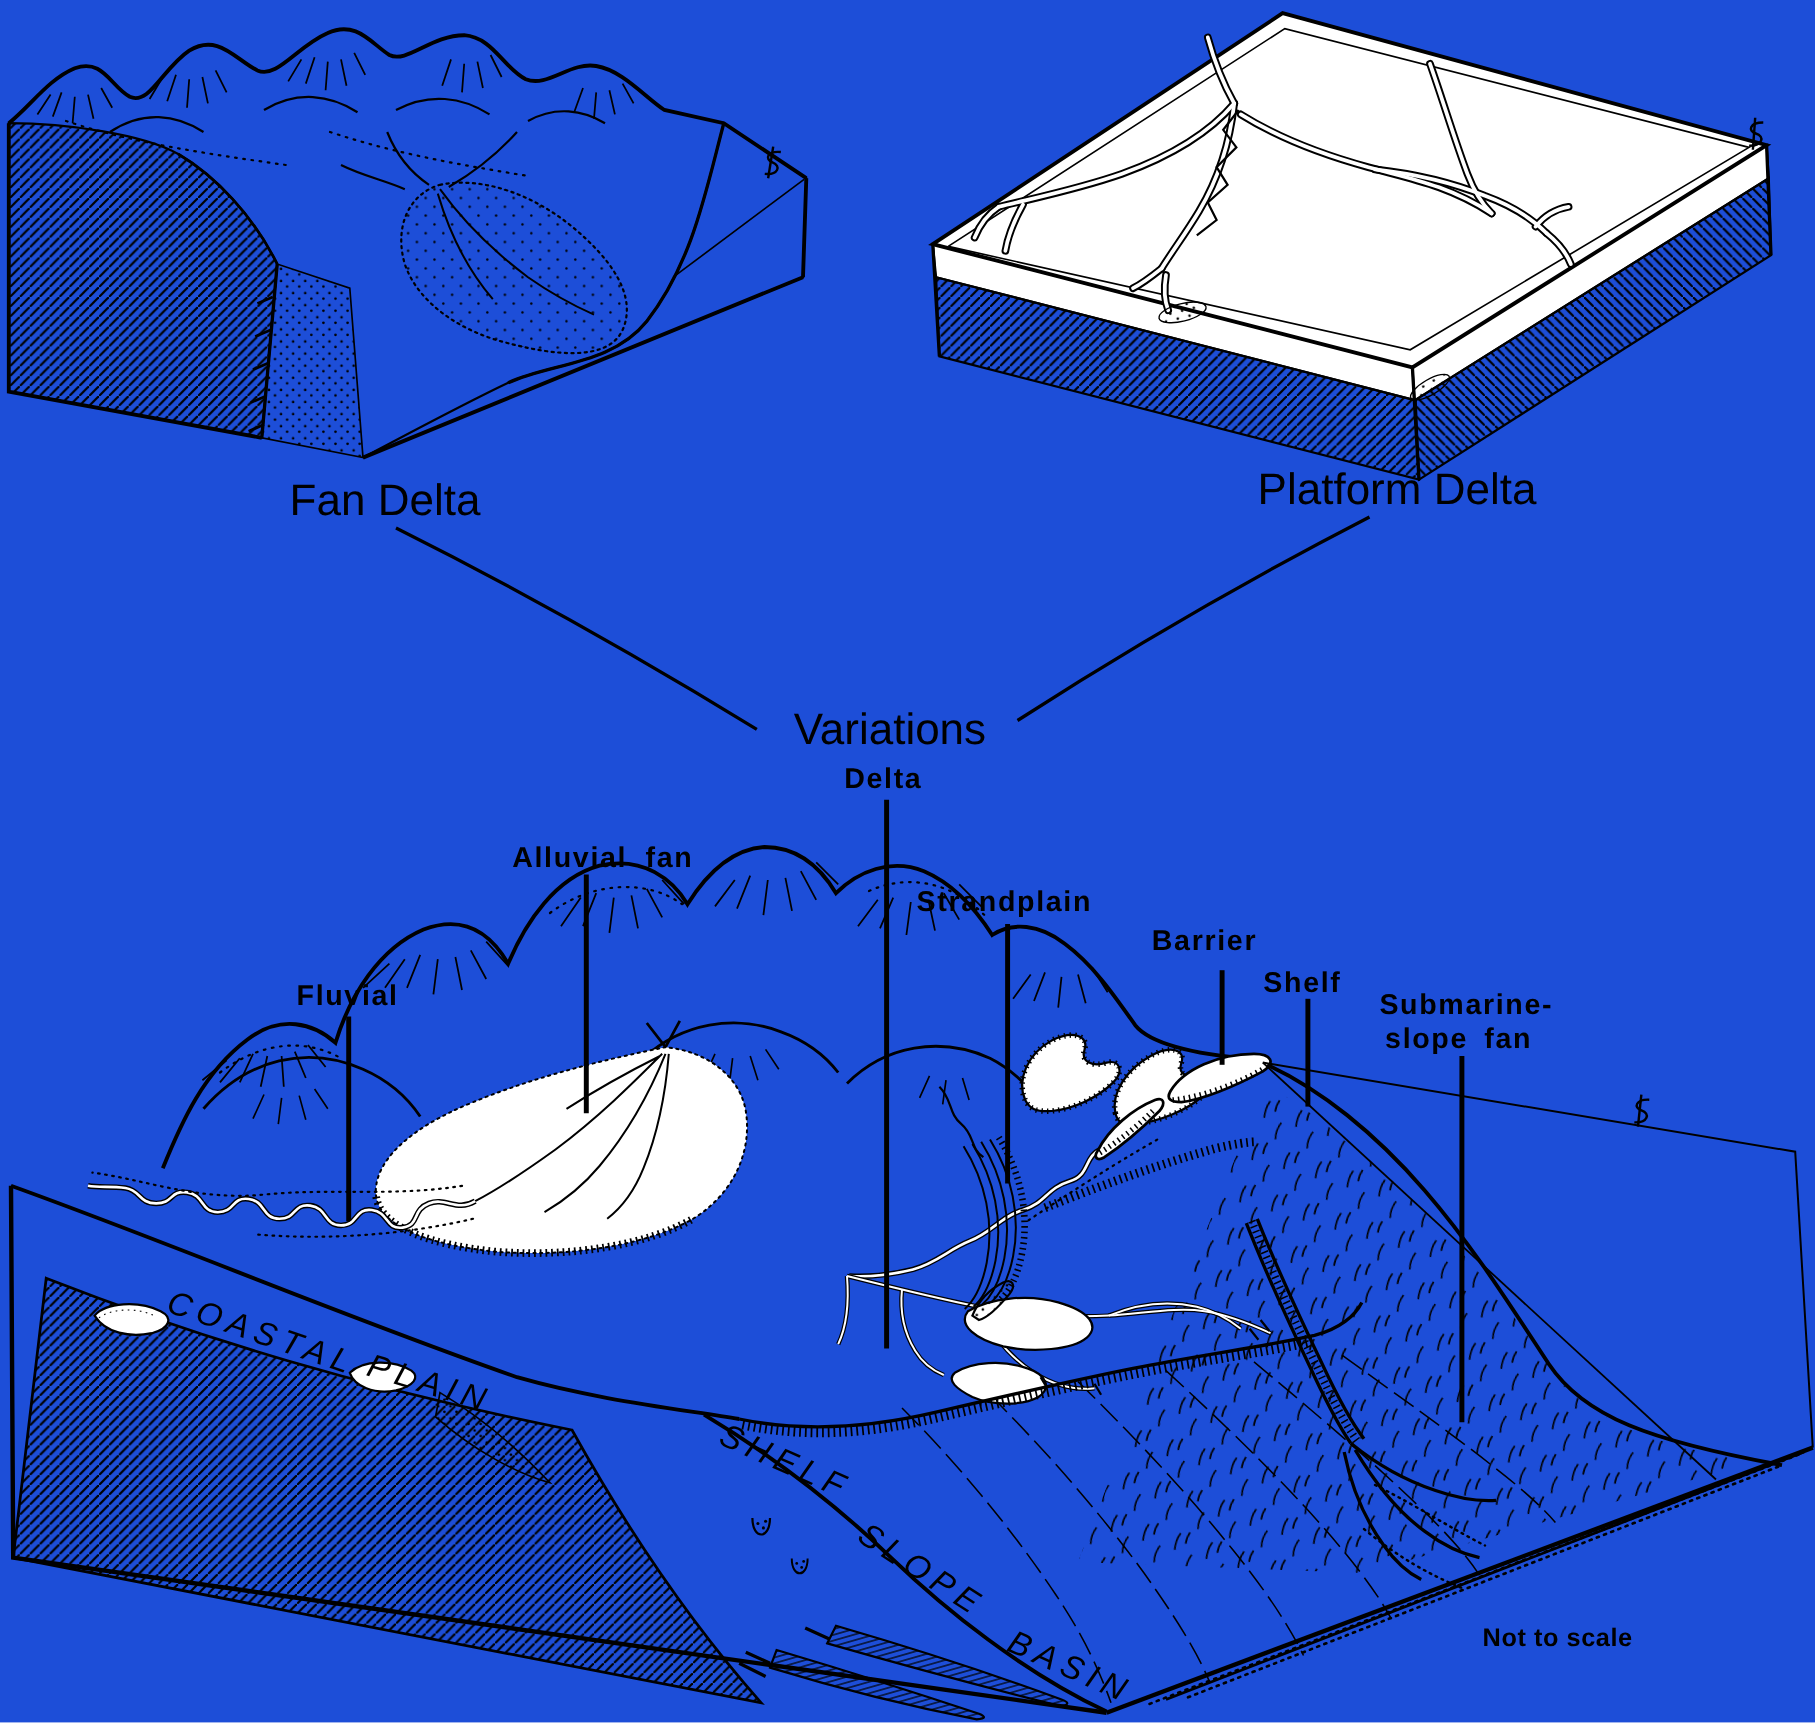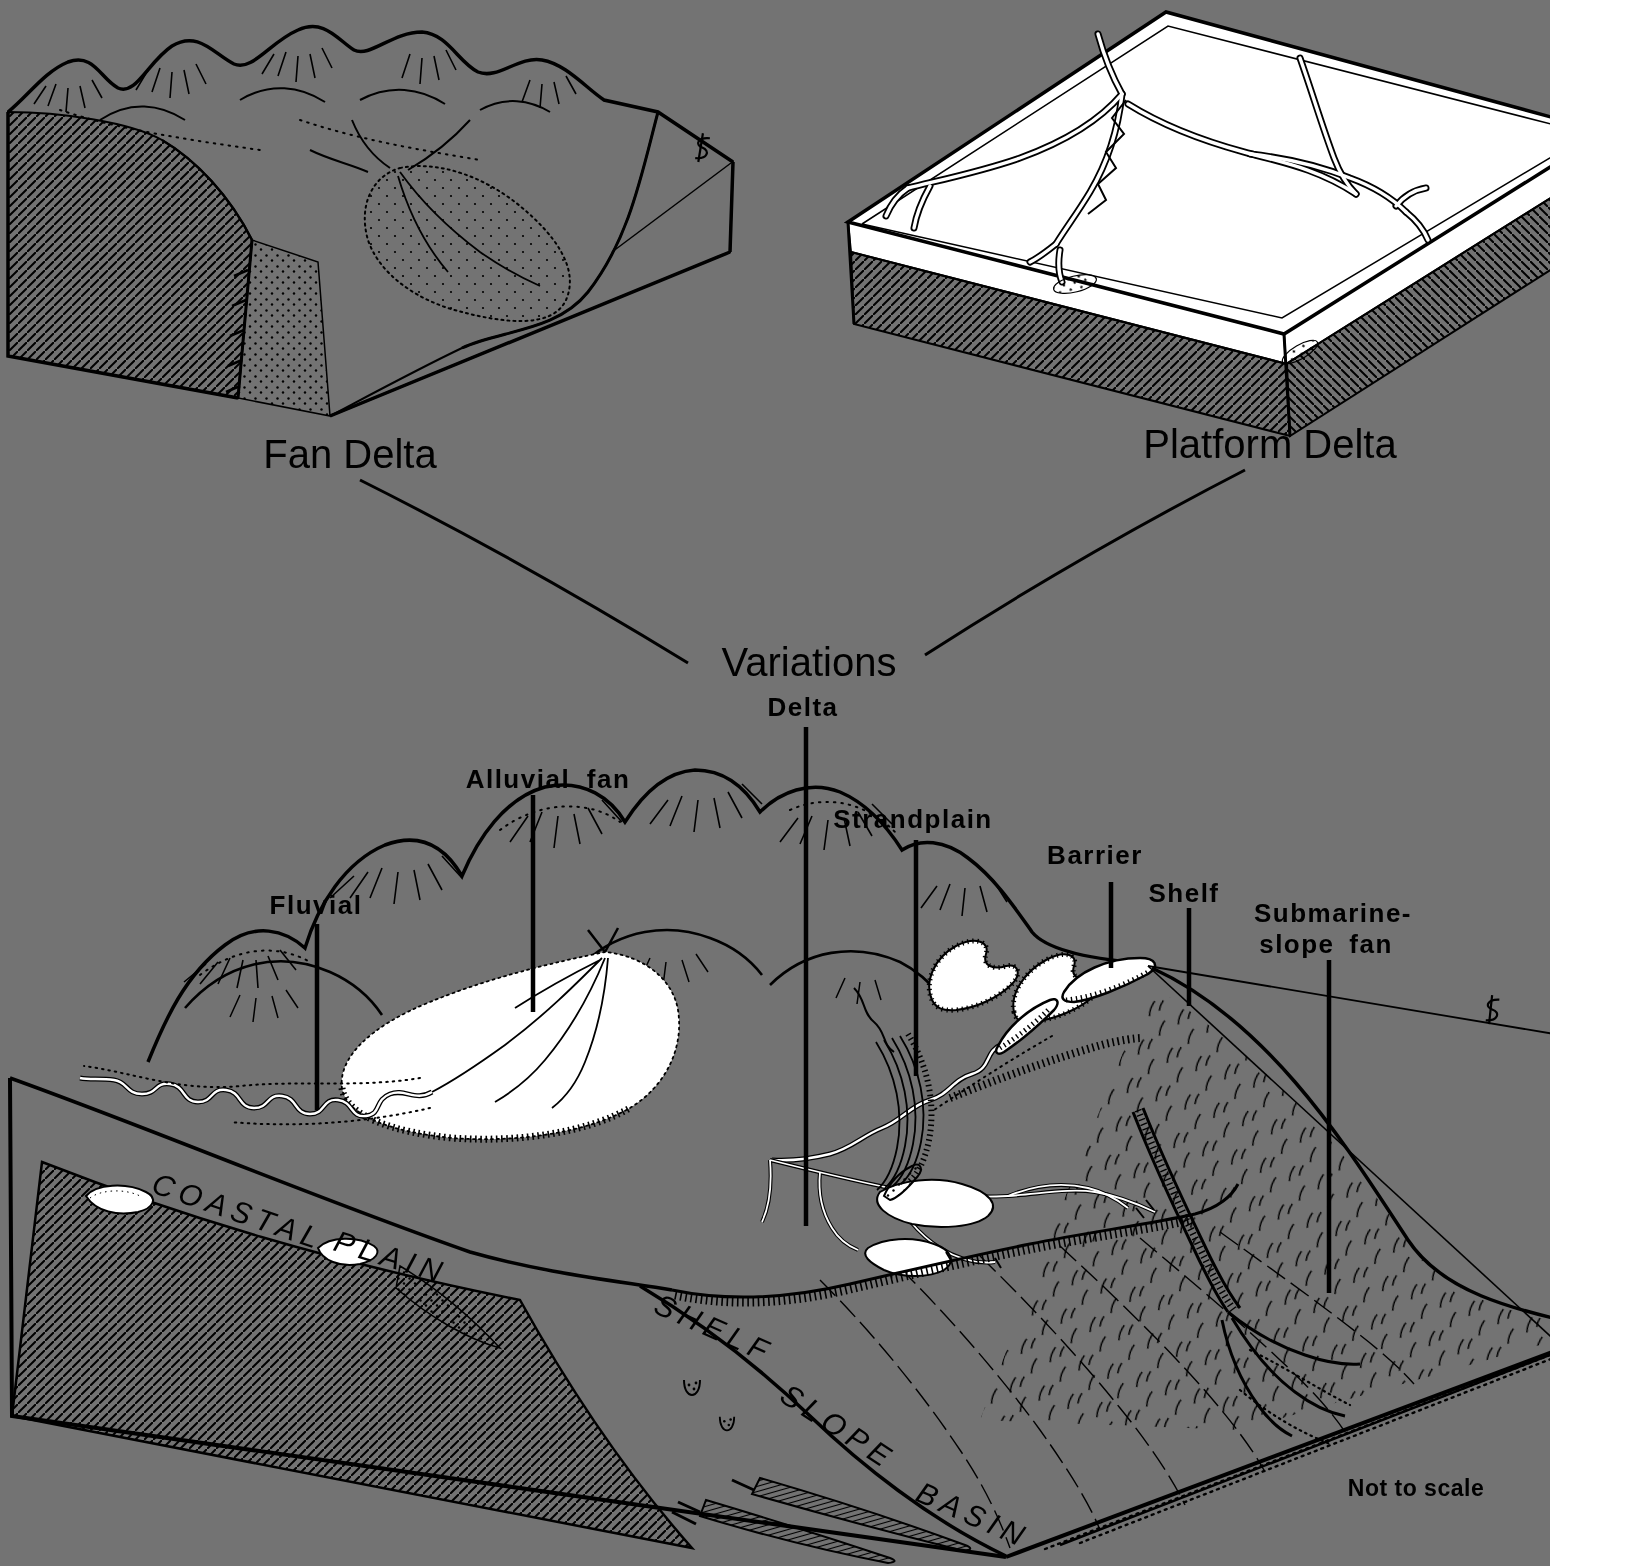--- a/index.html
+++ b/index.html
@@ -1,16 +1,16 @@
 <!DOCTYPE html>
 <html><head>
 <meta charset="utf-8">
 <style>
   html,body{margin:0;padding:0;background:#ffffff;}
-  .stage{position:relative;width:1506px;height:1566px;background:#737373;overflow:hidden;padding-left:44px;}
+  .stage{position:relative;width:1650px;height:1566px;background:#1d4ed8;overflow:hidden;}
   svg{position:absolute;left:0;top:0;}
   text{font-family:"Liberation Sans", sans-serif;fill:#000;}
   .title{font-size:40px;font-weight:400;}
   .callout{font-size:26px;font-weight:bold;letter-spacing:1.5px;}
   .surface{font-size:30px;font-style:italic;letter-spacing:6px;}
   .note{font-size:23px;font-weight:bold;letter-spacing:0.5px;}
   .ink{stroke:#000;fill:none;}
 </style>
 </head>
 <body>

